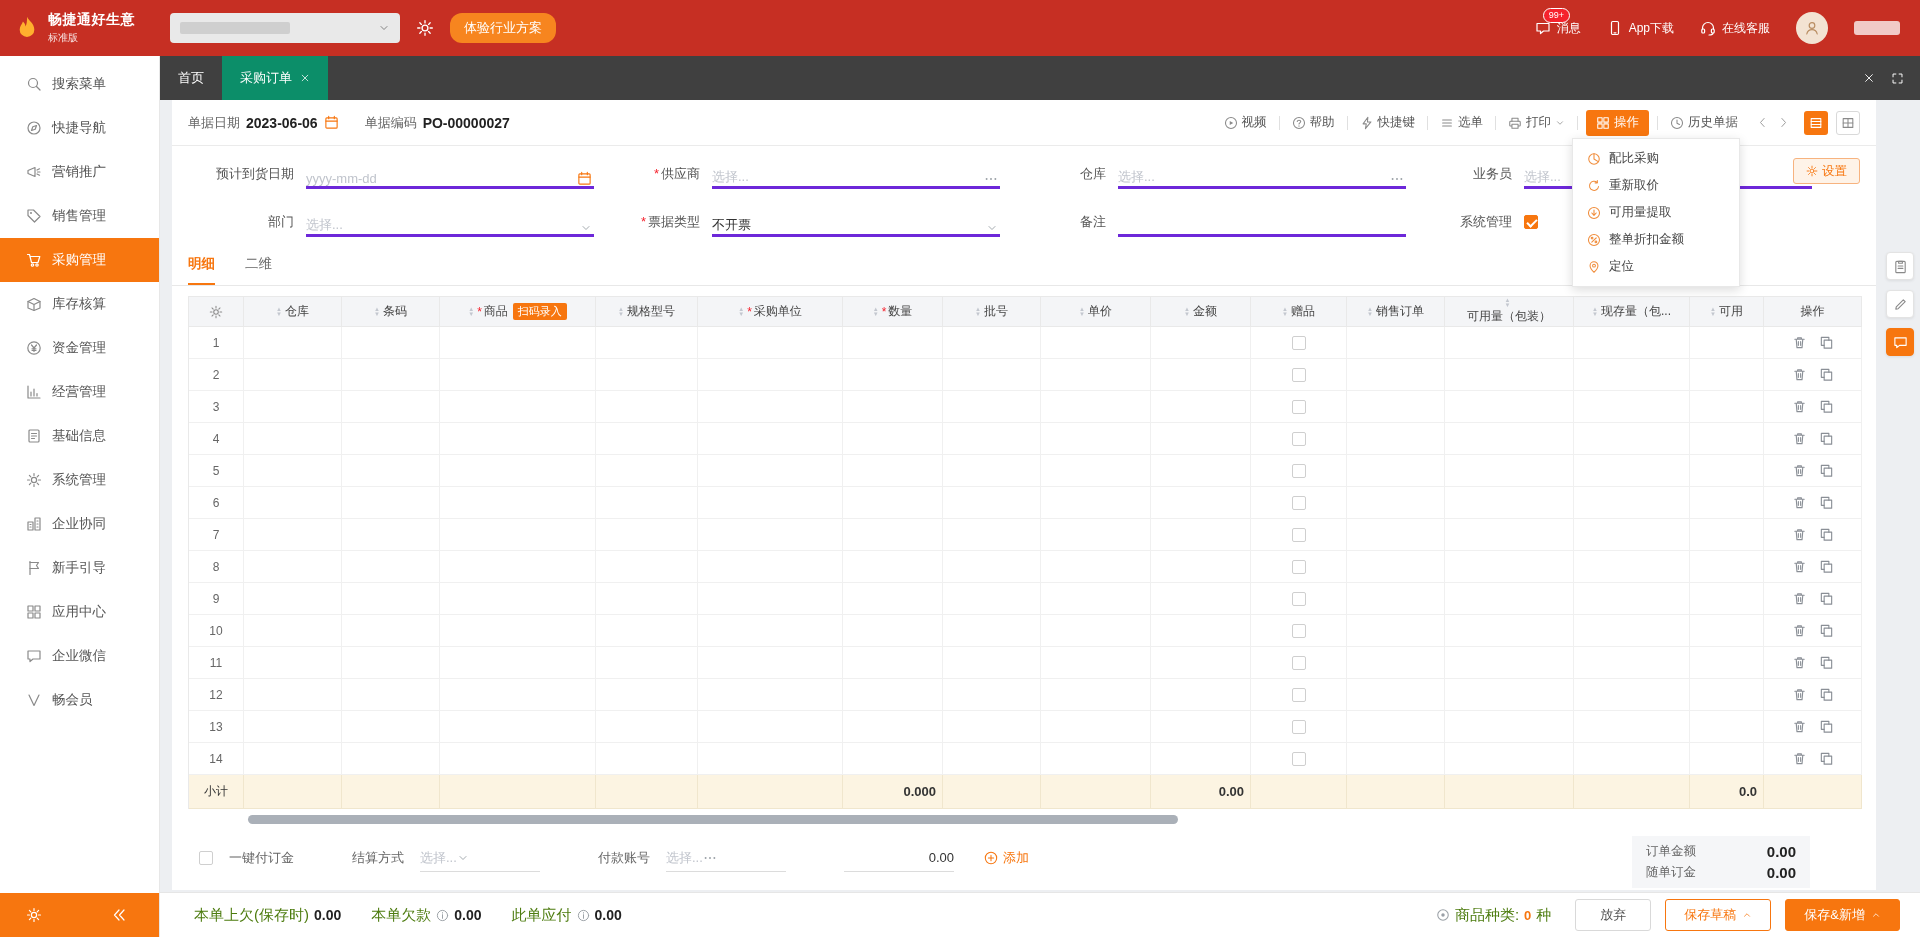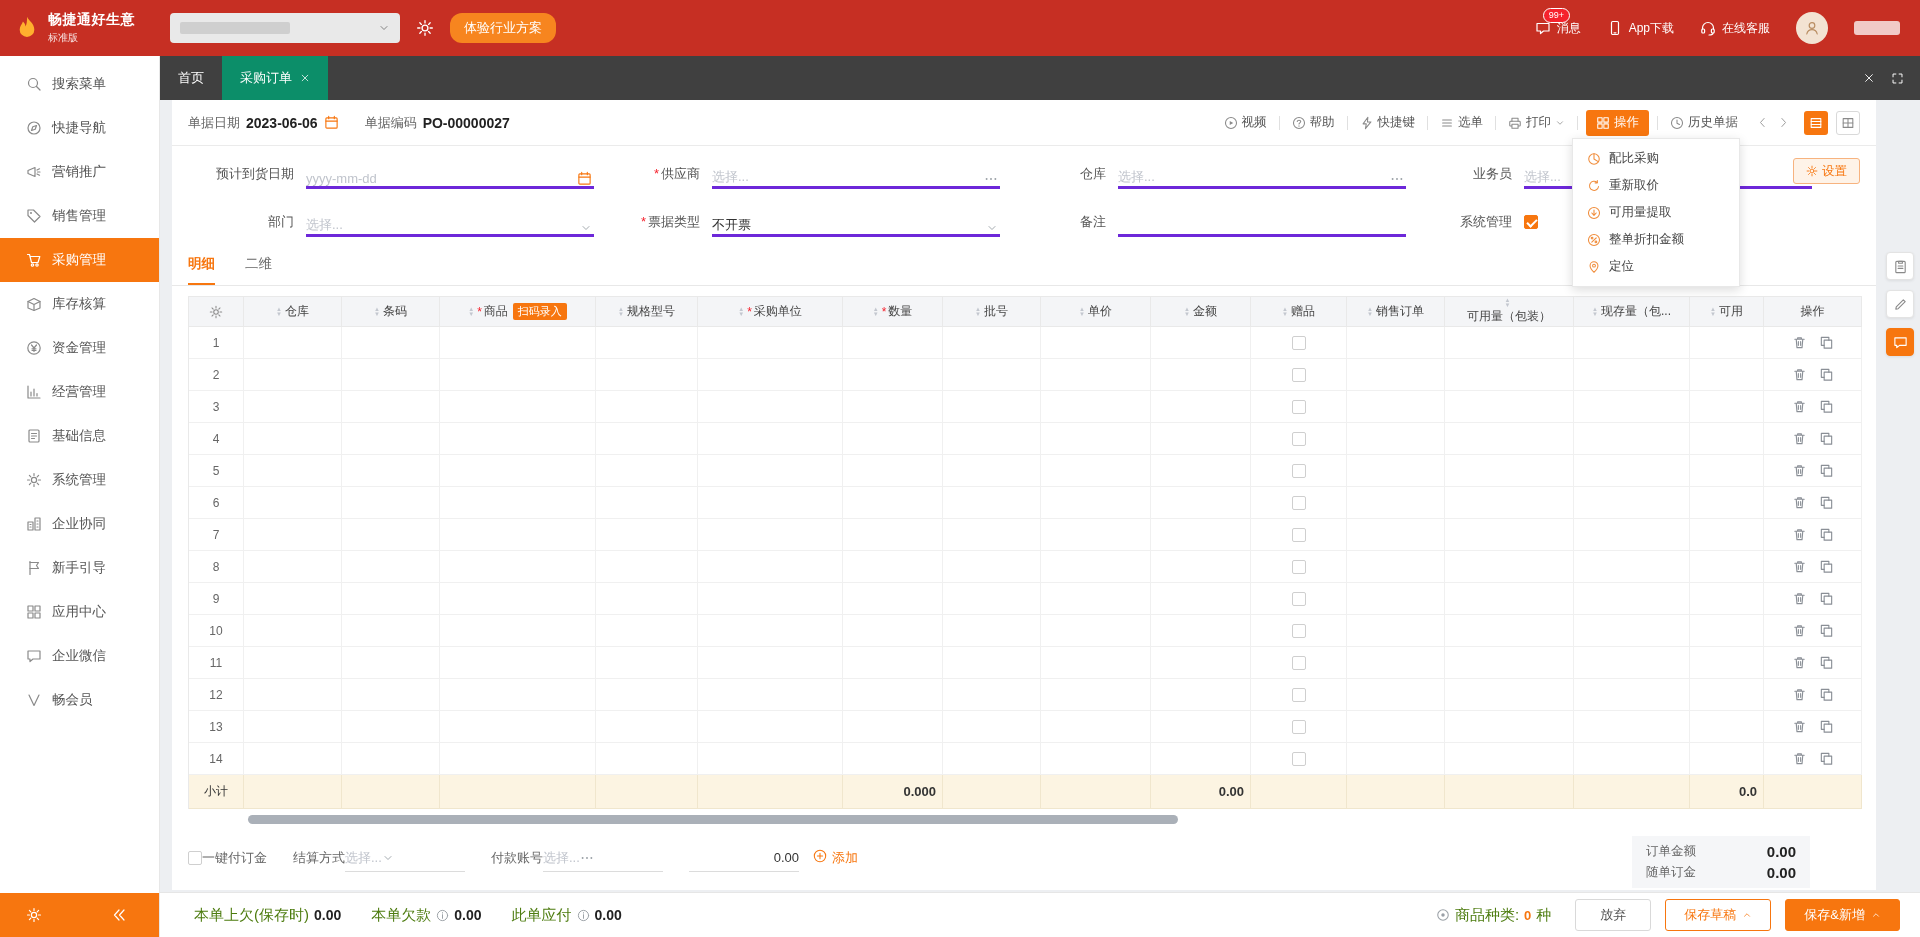--- a/index.html
+++ b/index.html
@@ -107,25 +107,25 @@
   .trow.subtotal{height:34px;background:#fcf4e2}
   .trow.subtotal .td{border-color:#f0e6cd;color:#333}
   .td.rt{justify-content:flex-end}
   .td.bold{font-weight:bold;font-size:13px}
 
   
   .hscroll{margin:6px 10px 0 16px;height:9px;position:relative}
   .hthumb{position:absolute;left:60px;top:0;width:930px;height:9px;background:#aab0b8;border-radius:5px;cursor:pointer}
 
   
-  .payrow{display:flex;align-items:center;padding:0 16px;height:52px;margin-top:8px;gap:0}
+  .payrow{display:flex;align-items:center;padding:0 27px;height:52px;margin-top:8px;gap:16px}
   .payrow .plab{color:#666;font-size:13px}
   .pctrl{border-bottom:1px solid #dcdcdc;height:28px;display:flex;align-items:center;position:relative;padding-right:20px;width:120px;cursor:pointer}
   .pamount{border-bottom:1px solid #dcdcdc;height:28px;width:110px;display:flex;align-items:center;justify-content:flex-end;color:#333}
-  .addlink{display:flex;gap:5px;color:#f7760f;cursor:pointer;margin-left:14px}
+  .addlink{display:flex;align-items:center;gap:5px;color:#f7760f;cursor:pointer;margin-left:14px}
   .gap30{width:26px}
 
   
   .summary{position:absolute;right:66px;bottom:2px;width:178px;background:#f5f6f8;padding:7px 14px;display:flex;flex-direction:column;gap:4px}
   .srow{display:flex;align-items:center;justify-content:space-between}
   .slab{color:#666;font-size:12.5px}
   .sval{color:#222;font-weight:bold;font-size:15px}
 
   
   .footer{position:absolute;left:0;right:0;bottom:0;height:45px;background:#fff;border-top:1px solid #e6e6e6;display:flex;align-items:center;padding:0 20px 0 34px}

